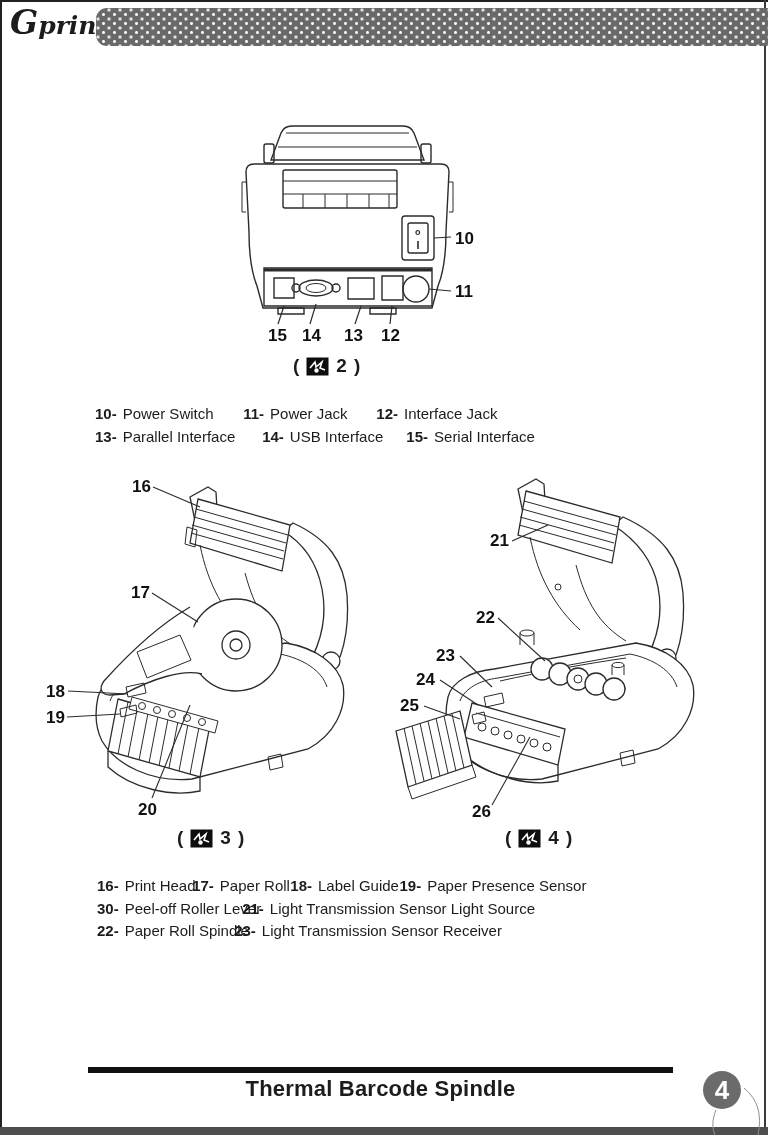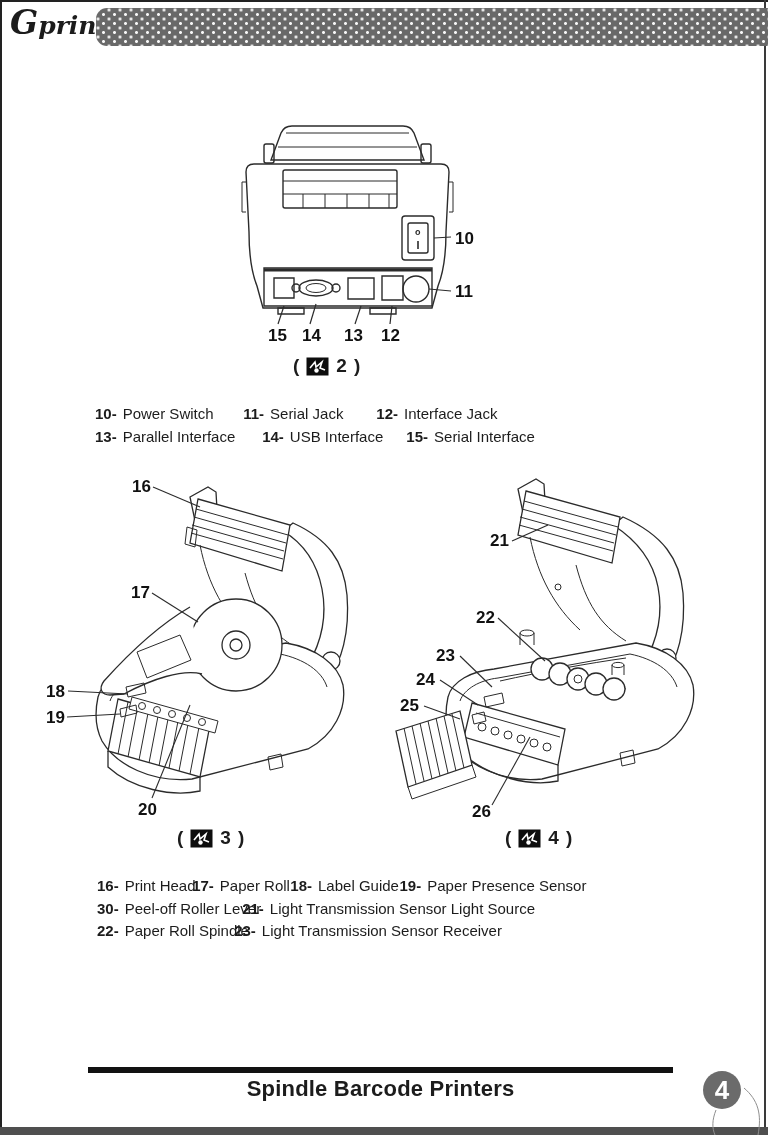--- a/index.html
+++ b/index.html
@@ -113,21 +113,21 @@
           <circle cx="10.5" cy="13.5" r="2.2" fill="#fff"></circle>
         </svg>
     </span>
     <span>2</span>
     <span>)</span>
   </div>
 
   <div class="legend" style="left:95px;top:403px">
     <div class="row">
       <span class="li" style="width:144px"><b>10-</b><span>Power Switch</span></span>
-      <span class="li" style="width:129px"><b>11-</b><span>Serial Jack</span></span>
+      <span class="li" style="width:129px"><b>11-</b><span>Power Jack</span></span>
       <span class="li"><b>12-</b><span>Interface Jack</span></span>
     </div>
     <div class="row">
       <span class="li" style="width:163px"><b>13-</b><span>Parallel Interface</span></span>
       <span class="li" style="width:140px"><b>14-</b><span>USB Interface</span></span>
       <span class="li"><b>15-</b><span>Serial Interface</span></span>
     </div>
   </div>
 
   <svg class="draw" style="position:absolute;left:40px;top:465px" width="320" height="360" viewBox="0 0 320 360" fill="none" stroke="#2b2b2b" stroke-width="1.3" font-family="Liberation Sans,sans-serif" font-weight="bold">
@@ -282,21 +282,21 @@
       <span class="li" style="width:141px"><b>30-</b><span>Peel-off Roller Lever</span></span>
       <span class="li"><b>21-</b><span>Light Transmission Sensor Light Source</span></span>
     </div>
     <div class="row">
       <span class="li" style="width:133px"><b>22-</b><span>Paper Roll Spindle</span></span>
       <span class="li"><b>23-</b><span>Light Transmission Sensor Receiver</span></span>
     </div>
   </div>
 
   <div class="foot-line"></div>
-  <div class="foot-title">Spindle Barcode Printers</div>
+  <div class="foot-title">Thermal Barcode Spindle</div>
   <svg class="foot-arcs" width="128" height="95" viewBox="0 0 128 95" fill="none" stroke="#8f8f8f" stroke-width="1">
     <path d="M104,48 C118,60 122,74 118,95"></path>
     <path d="M76,70 C72,80 72,88 75,95"></path>
   </svg>
   <div class="page-circle">
       <span>4</span>
     </div>
 
 </div>
 

